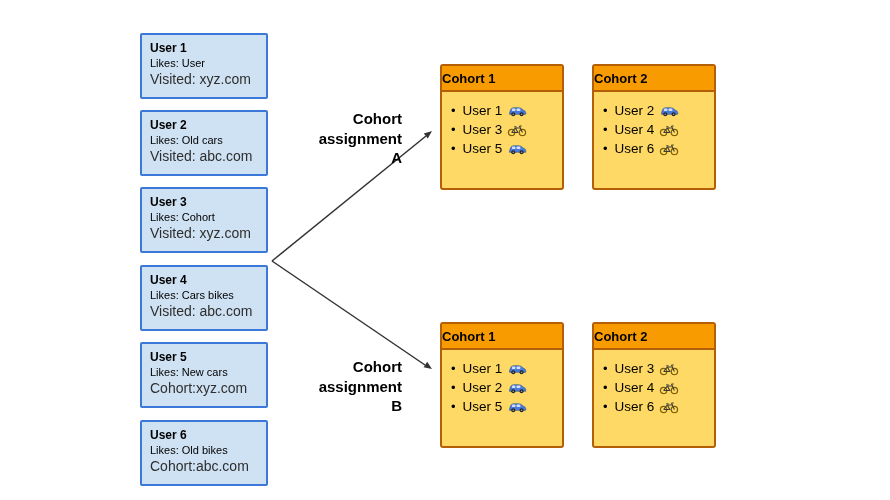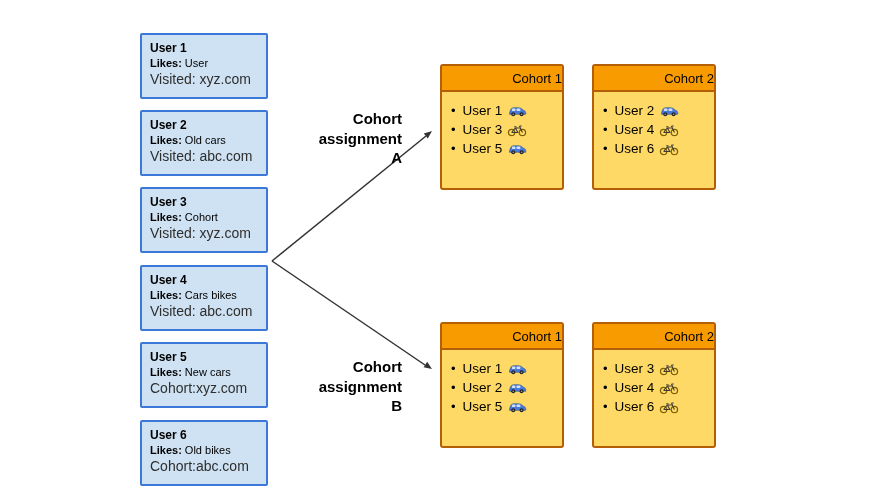--- a/index.html
+++ b/index.html
@@ -9,40 +9,40 @@
   
   .user-box{
     position:absolute;left:140px;width:128px;height:66px;
     background:var(--user-box-fill,#cfe2f3);
     border:2px solid var(--user-box-border,#3c78d8);
     border-radius:2px;box-sizing:border-box;
     padding:6px 8px 4px 8px;
   }
   .u-name{font-weight:bold;font-size:12px;line-height:1.25;}
   .u-line{font-size:11px;line-height:1.3;}
-  .u-line b{font-weight:bold;}
+  .u-line b{font-weight:normal;}
   .u-visited{font-size:14px;line-height:1.3;color:#2e2e2e;}
 
   
   .assign-label{
     position:absolute;width:112px;text-align:right;
     font-weight:bold;font-size:15px;line-height:1.3;
   }
 
   
   .cohort{
     position:absolute;width:124px;min-height:126px;
     background:var(--cohort-body,#ffd966);
     border:2px solid var(--cohort-border,#b45f06);
     border-radius:3px;box-sizing:border-box;
   }
   .cohort-header{
     background:var(--cohort-header,#f89b00);
     border-bottom:2px solid var(--cohort-border,#b45f06);
-    text-align:right;font-weight:normal;font-size:13px;
+    text-align:left;font-weight:bold;font-size:13px;
     padding:5px 0 4px 0;
   }
   .cohort-body{padding:7px 4px 8px 9px;}
   .member{display:flex;align-items:center;font-size:13.5px;margin:4px 0;}
   .bullet{margin-right:7px;font-size:13px;}
   .m-label{margin-right:5px;white-space:nowrap;}
   .m-icon{display:inline-flex;align-items:center;}
   .mi{width:20px;height:14px;display:block;}
 
   

